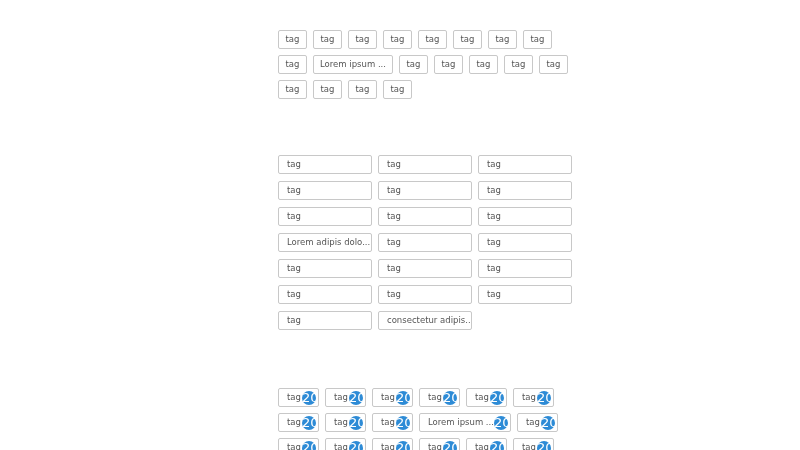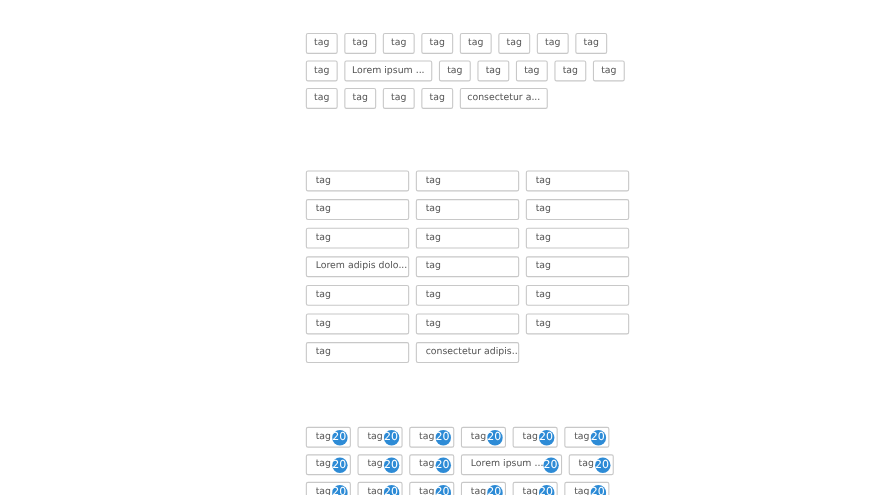--- a/index.html
+++ b/index.html
@@ -40,21 +40,21 @@
     #sec3 .row { margin-bottom: 6px; }
     #sec3 .tag {
       display: flex; align-items: center; justify-content: space-between;
       width: 41px; padding: 0 2px 0 8px; margin-right: 6px;
     }
     #sec3 .tag.long { width: 92px; }
     .badge {
       display: inline-block;
       width: 14px; height: 14px; border-radius: 50%;
       background: #2d8bd6; color: #fff;
-      font-size: 10px; line-height: 14px; text-align: left;
+      font-size: 13px; line-height: 14px; text-align: left;
       flex: none;
     }
     .label { overflow: hidden; text-overflow: ellipsis; }
   </style>
 </head>
 <body>
 
 <div class="section" id="sec1">
   <div class="row">
     <span class="tag">tag</span>
@@ -73,21 +73,20 @@
     <span class="tag">tag</span>
     <span class="tag">tag</span>
     <span class="tag">tag</span>
     <span class="tag">tag</span>
   </div>
   <div class="row">
     <span class="tag">tag</span>
     <span class="tag">tag</span>
     <span class="tag">tag</span>
     <span class="tag">tag</span>
-    <span class="tag long">consectetur a...</span>
   </div>
 </div>
 
 <div class="section" id="sec2">
   <div class="row">
     <span class="tag">tag</span>
     <span class="tag">tag</span>
     <span class="tag">tag</span>
   </div>
   <div class="row">

